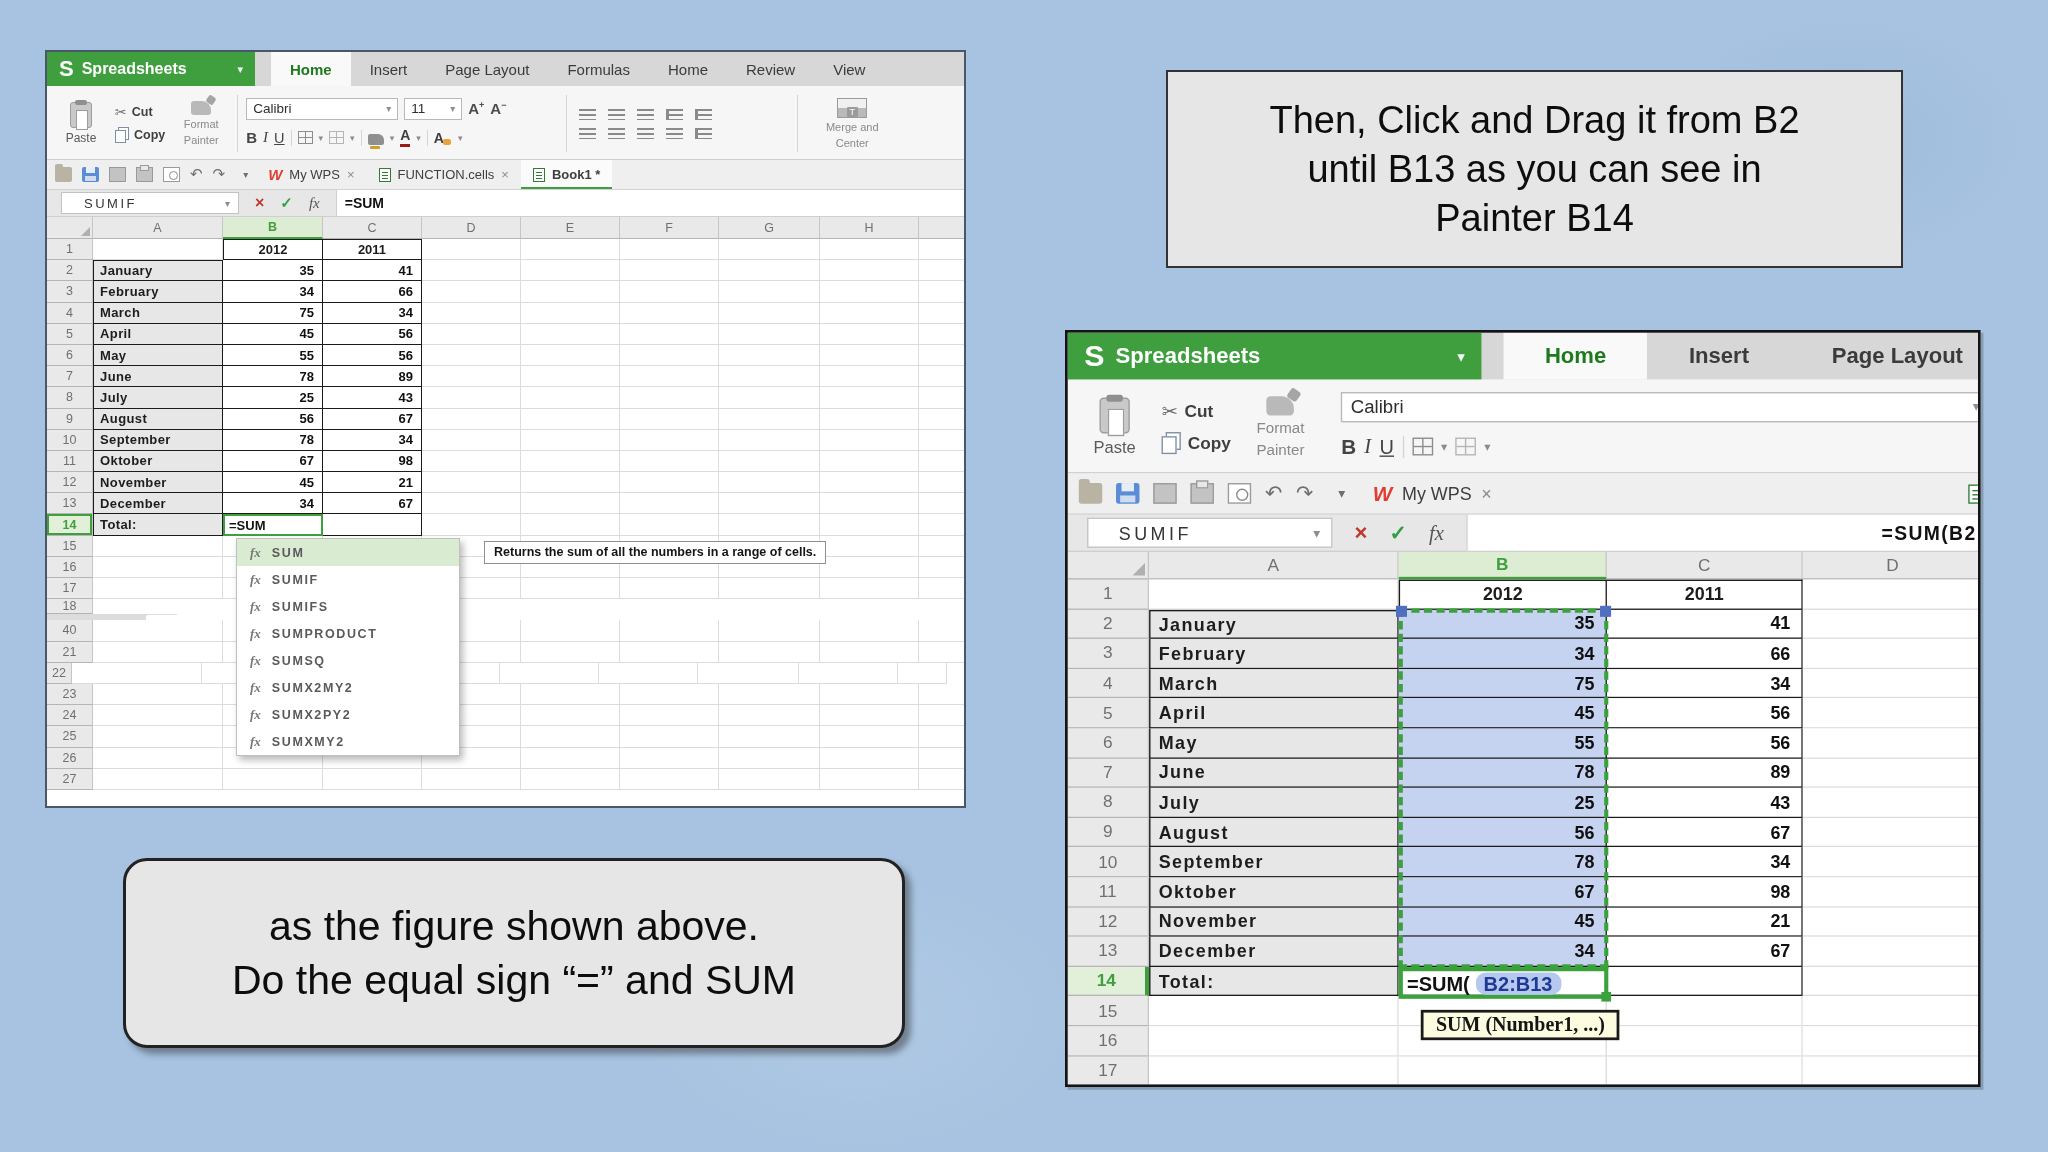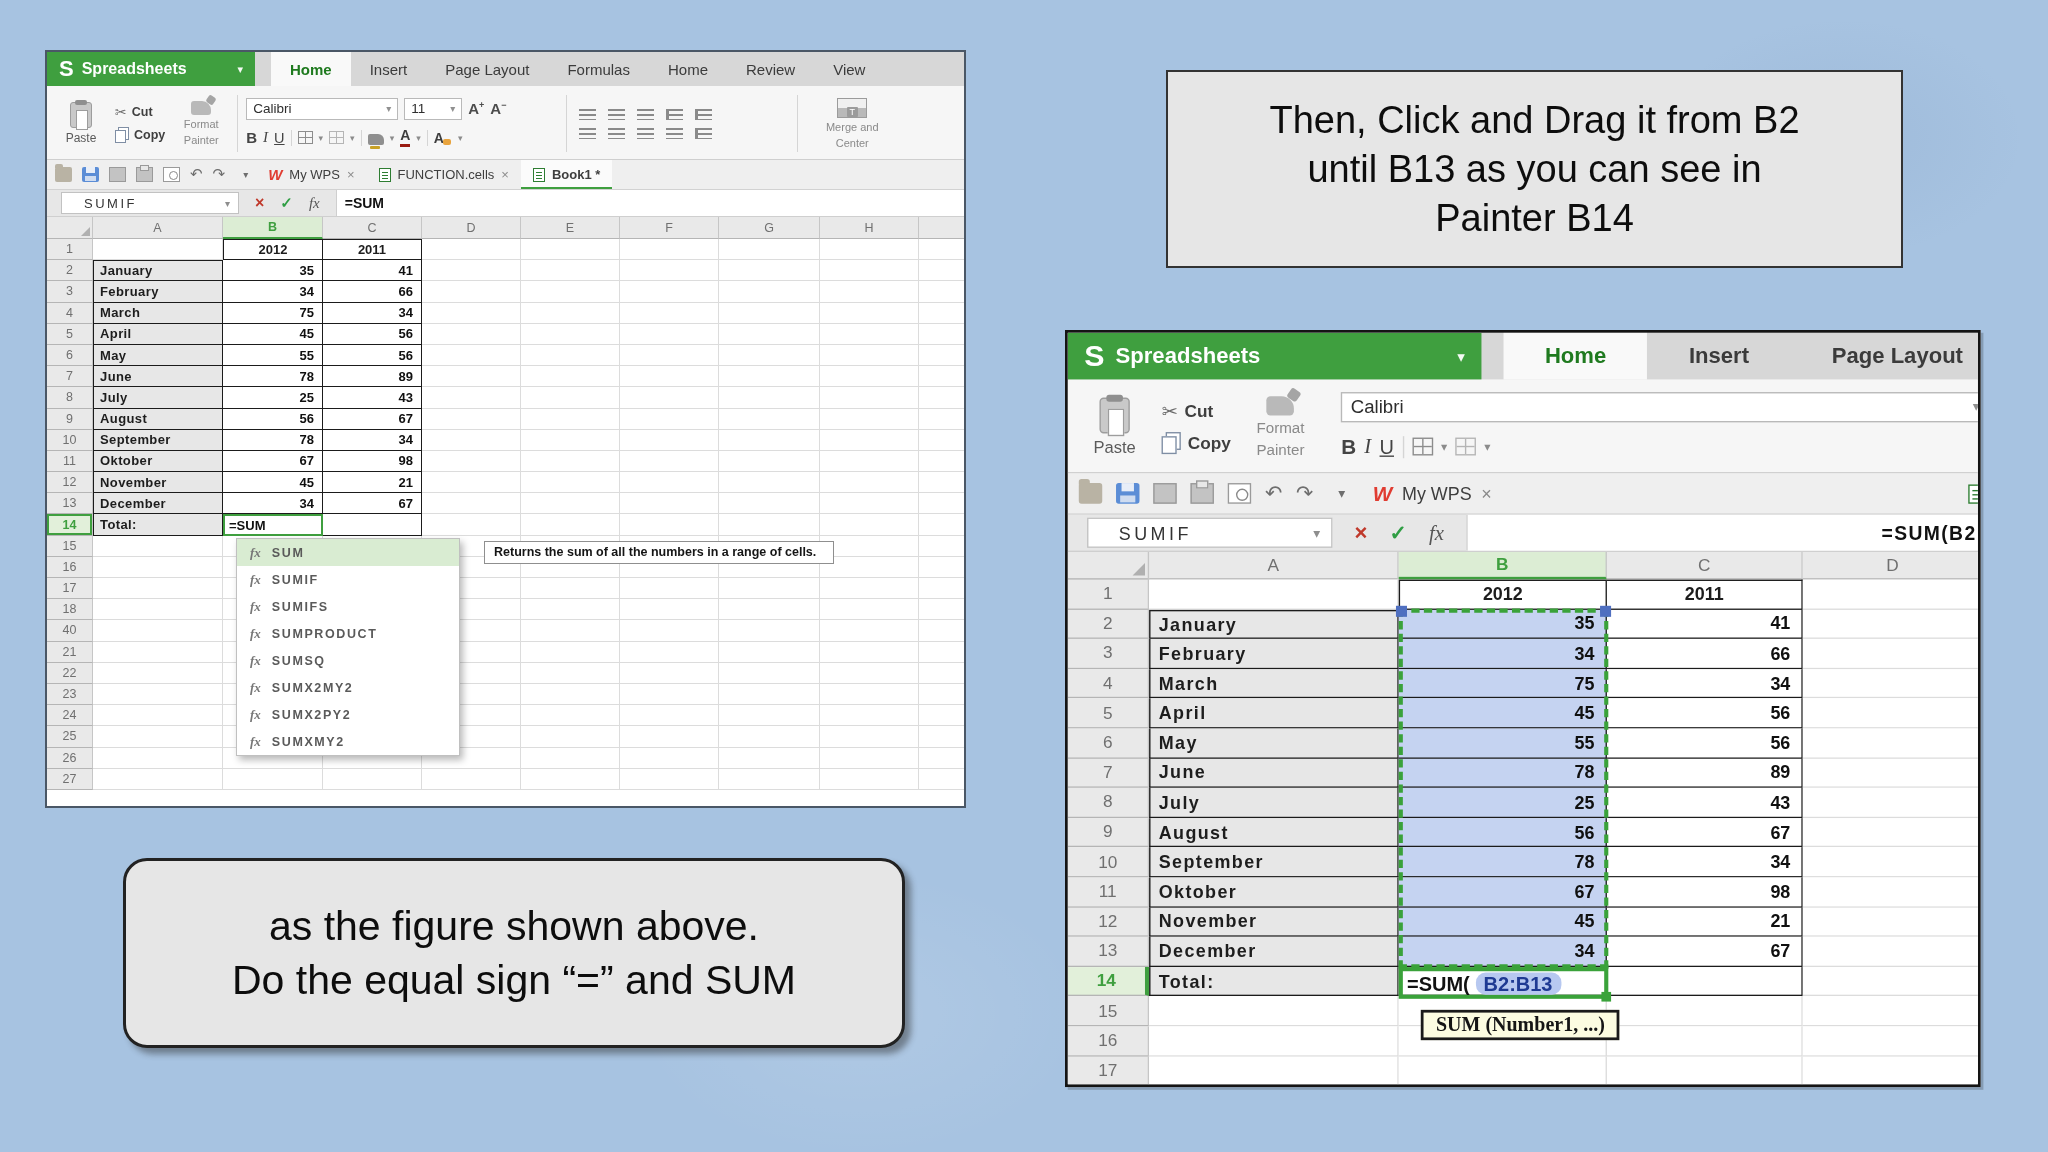--- a/index.html
+++ b/index.html
@@ -144,21 +144,21 @@
   .gc.val { justify-content:flex-end; padding-right:8px; font-weight:700; color:#101010; }
   .gc.blue { background:#c5d3f1; }
   .gc.selcell { border:2px solid #3f9f3f; font-weight:600; padding-left:4px; color:#111; }
   .win.right .gc.month { letter-spacing:1px; }
 
   
   .fnpopup { position:absolute; left:189px; top:321px; width:224px; background:#fff; border:1px solid #c0c0c0; box-shadow:3px 4px 7px rgba(0,0,0,.28); z-index:5; }
   .fnitem { height:27px; display:flex; align-items:center; gap:11px; padding-left:13px; font-size:12.5px; font-weight:700; letter-spacing:1.6px; color:#5a5a5a; }
   .fnitem.selected { background:#d9ecd2; }
   .fnfx { font-family:"Liberation Serif", serif; font-style:italic; font-size:13px; color:#777; letter-spacing:0; font-weight:600; }
-  .ltip { position:absolute; left:437px; top:324px; padding:3px 17px 4px 9px; border:1px solid #8f8f8f; background:#fff; font-size:12.5px; font-weight:700; color:#151515; white-space:nowrap; z-index:5; }
+  .ltip { position:absolute; left:437px; top:324px; padding:3px 9px 4px 9px; border:1px solid #8f8f8f; background:#fff; font-size:12.5px; font-weight:700; color:#151515; white-space:nowrap; z-index:5; }
 
   
   .selrange { position:absolute; left:240px; top:41px; width:152px; height:261px; border:3px dashed #3aa23a; z-index:4; }
   .selrange .h { position:absolute; width:8px; height:8px; background:#4f6fc0; }
   .selrange .h.tl { left:-5px; top:-5px; }
   .selrange .h.tr { right:-5px; top:-5px; }
   .b14box { position:absolute; left:240px; top:301px; width:152px; height:23px; border:3px solid #3aa23a; z-index:4; }
   .b14box::after { content:""; position:absolute; right:-5px; bottom:-5px; width:7px; height:7px; background:#3aa23a; }
   .b14text { position:absolute; left:246px; top:301px; height:23px; display:flex; align-items:center; font-size:14.5px; font-weight:700; color:#111; z-index:5; white-space:nowrap; }
   .b14text .pill { background:#b7c8f0; border-radius:7px; padding:0 6px; margin-left:4px; color:#1f3a93; }
@@ -561,21 +561,21 @@
         <div class="gc" style="width: 130px;"></div>
         <div class="gc" style="width: 100px;"></div>
         <div class="gc" style="width: 99px;"></div>
         <div class="gc" style="width: 99px;"></div>
         <div class="gc" style="width: 99px;"></div>
         <div class="gc" style="width: 99px;"></div>
         <div class="gc" style="width: 101px;"></div>
         <div class="gc" style="width: 99px;"></div>
         <div class="gc" style="width: 49px;"></div>
       </div>
-      <div class="grow" style="height: 21.2px;">
+      <div class="grow" style="height: 21.2px; flex-direction: column;">
         <div class="rh" style="width: 46px;">18</div>
         <div class="gc" style="width: 130px;"></div>
         <div class="gc" style="width: 100px;"></div>
         <div class="gc" style="width: 99px;"></div>
         <div class="gc" style="width: 99px;"></div>
         <div class="gc" style="width: 99px;"></div>
         <div class="gc" style="width: 99px;"></div>
         <div class="gc" style="width: 101px;"></div>
         <div class="gc" style="width: 99px;"></div>
         <div class="gc" style="width: 49px;"></div>
@@ -598,21 +598,21 @@
         <div class="gc" style="width: 100px;"></div>
         <div class="gc" style="width: 99px;"></div>
         <div class="gc" style="width: 99px;"></div>
         <div class="gc" style="width: 99px;"></div>
         <div class="gc" style="width: 99px;"></div>
         <div class="gc" style="width: 101px;"></div>
         <div class="gc" style="width: 99px;"></div>
         <div class="gc" style="width: 49px;"></div>
       </div>
       <div class="grow" style="height: 21.2px;">
-        <div class="rh" style="width: 46px;">22</div>
+        <div class="rh" style="width: 25px;">22</div>
         <div class="gc" style="width: 130px;"></div>
         <div class="gc" style="width: 100px;"></div>
         <div class="gc" style="width: 99px;"></div>
         <div class="gc" style="width: 99px;"></div>
         <div class="gc" style="width: 99px;"></div>
         <div class="gc" style="width: 99px;"></div>
         <div class="gc" style="width: 101px;"></div>
         <div class="gc" style="width: 99px;"></div>
         <div class="gc" style="width: 49px;"></div>
       </div>

